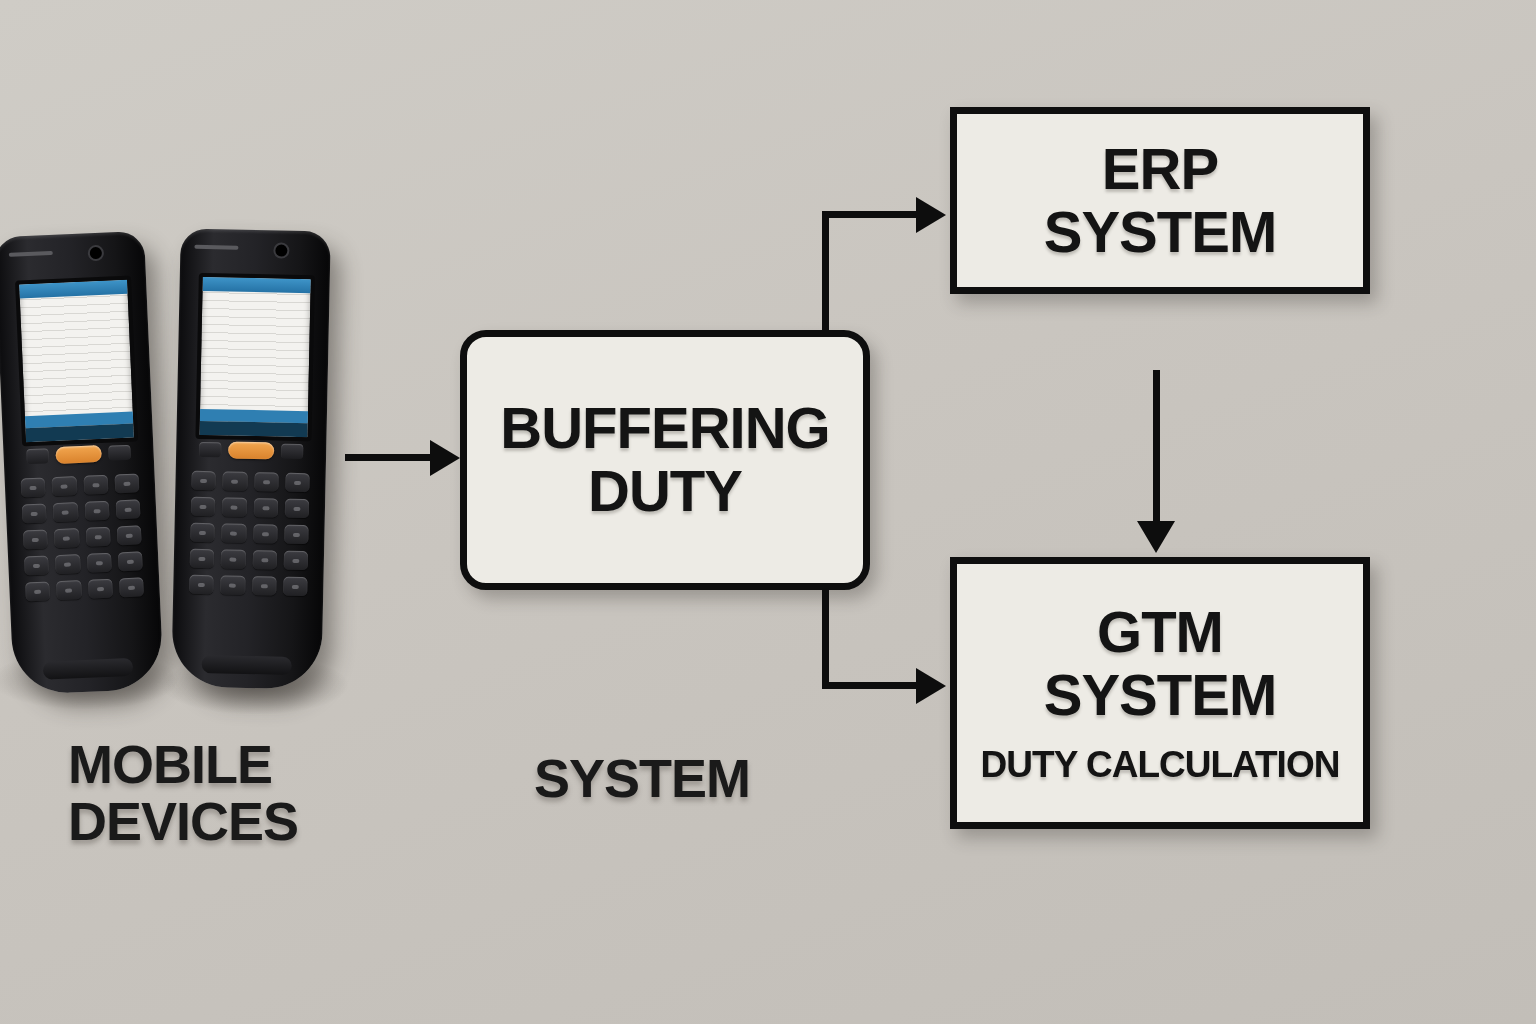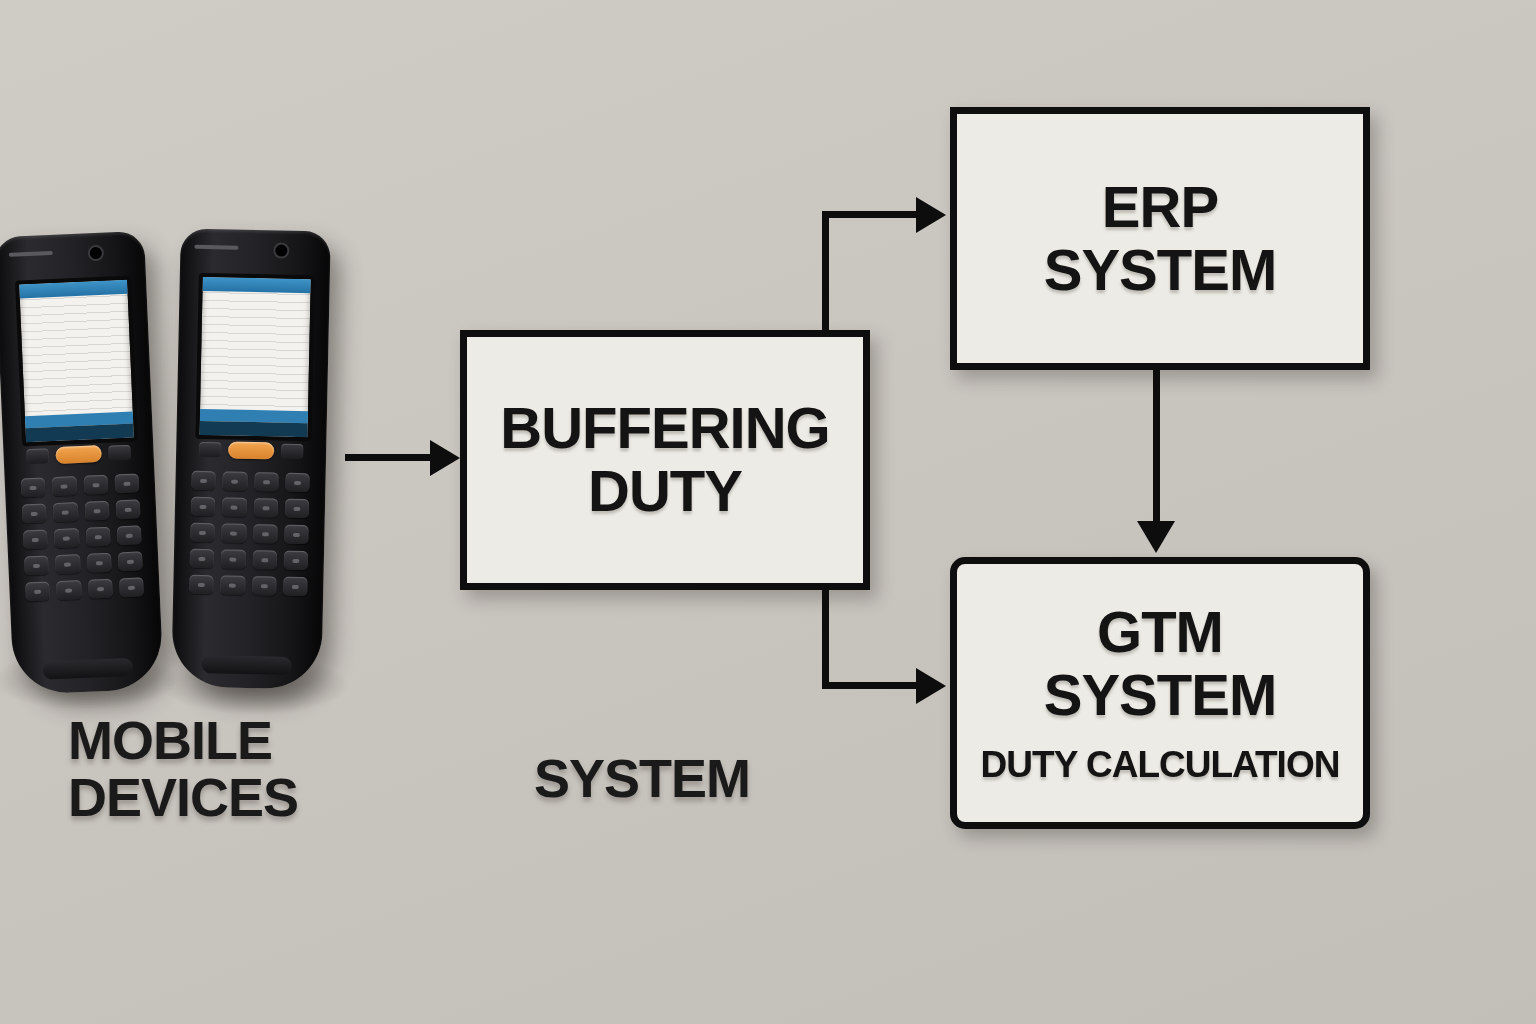--- a/index.html
+++ b/index.html
@@ -214,38 +214,38 @@
         <div class="key"></div>
         <div class="key"></div>
         <div class="key"></div>
         <div class="key"></div>
         <div class="key"></div>
         <div class="key"></div>
       </div>
     <div class="device-base"></div>
   </div>
 
-  <div class="float-label" style="left:68px;top:712px;">
+  <div class="float-label" style="left:68px;top:736px;">
     <div>MOBILE</div>
     <div>DEVICES</div>
   </div>
 
   <div class="float-label" style="left:534px;top:750px;">SYSTEM</div>
 
-  <div class="node-box" style="left:460px;top:330px;width:410px;height:260px;">
+  <div class="node-box" style="left:460px;top:330px;width:410px;height:260px;border-radius:26px;">
     <div class="node-line big">BUFFERING</div>
     <div class="node-line big">DUTY</div>
   </div>
 
-  <div class="node-box" style="left:950px;top:107px;width:420px;height:263px;">
+  <div class="node-box" style="left:950px;top:107px;width:420px;height:187px;">
     <div class="node-line big">ERP</div>
     <div class="node-line big">SYSTEM</div>
   </div>
 
-  <div class="node-box" style="left:950px;top:557px;width:420px;height:272px;border-radius:15px;">
+  <div class="node-box" style="left:950px;top:557px;width:420px;height:272px;">
     <div class="node-line big">GTM</div>
     <div class="node-line big">SYSTEM</div>
     <div class="node-line sub">DUTY CALCULATION</div>
   </div>
 
   <div class="arrow-line" style="left:345px;top:454px;width:87px;height:7px;"></div>
   <div class="arrow-head-right" style="left:430px;top:440px;"></div>
 
   <div class="arrow-line" style="left:822px;top:211px;width:7px;height:119px;"></div>
   <div class="arrow-line" style="left:822px;top:211px;width:96px;height:7px;"></div>

